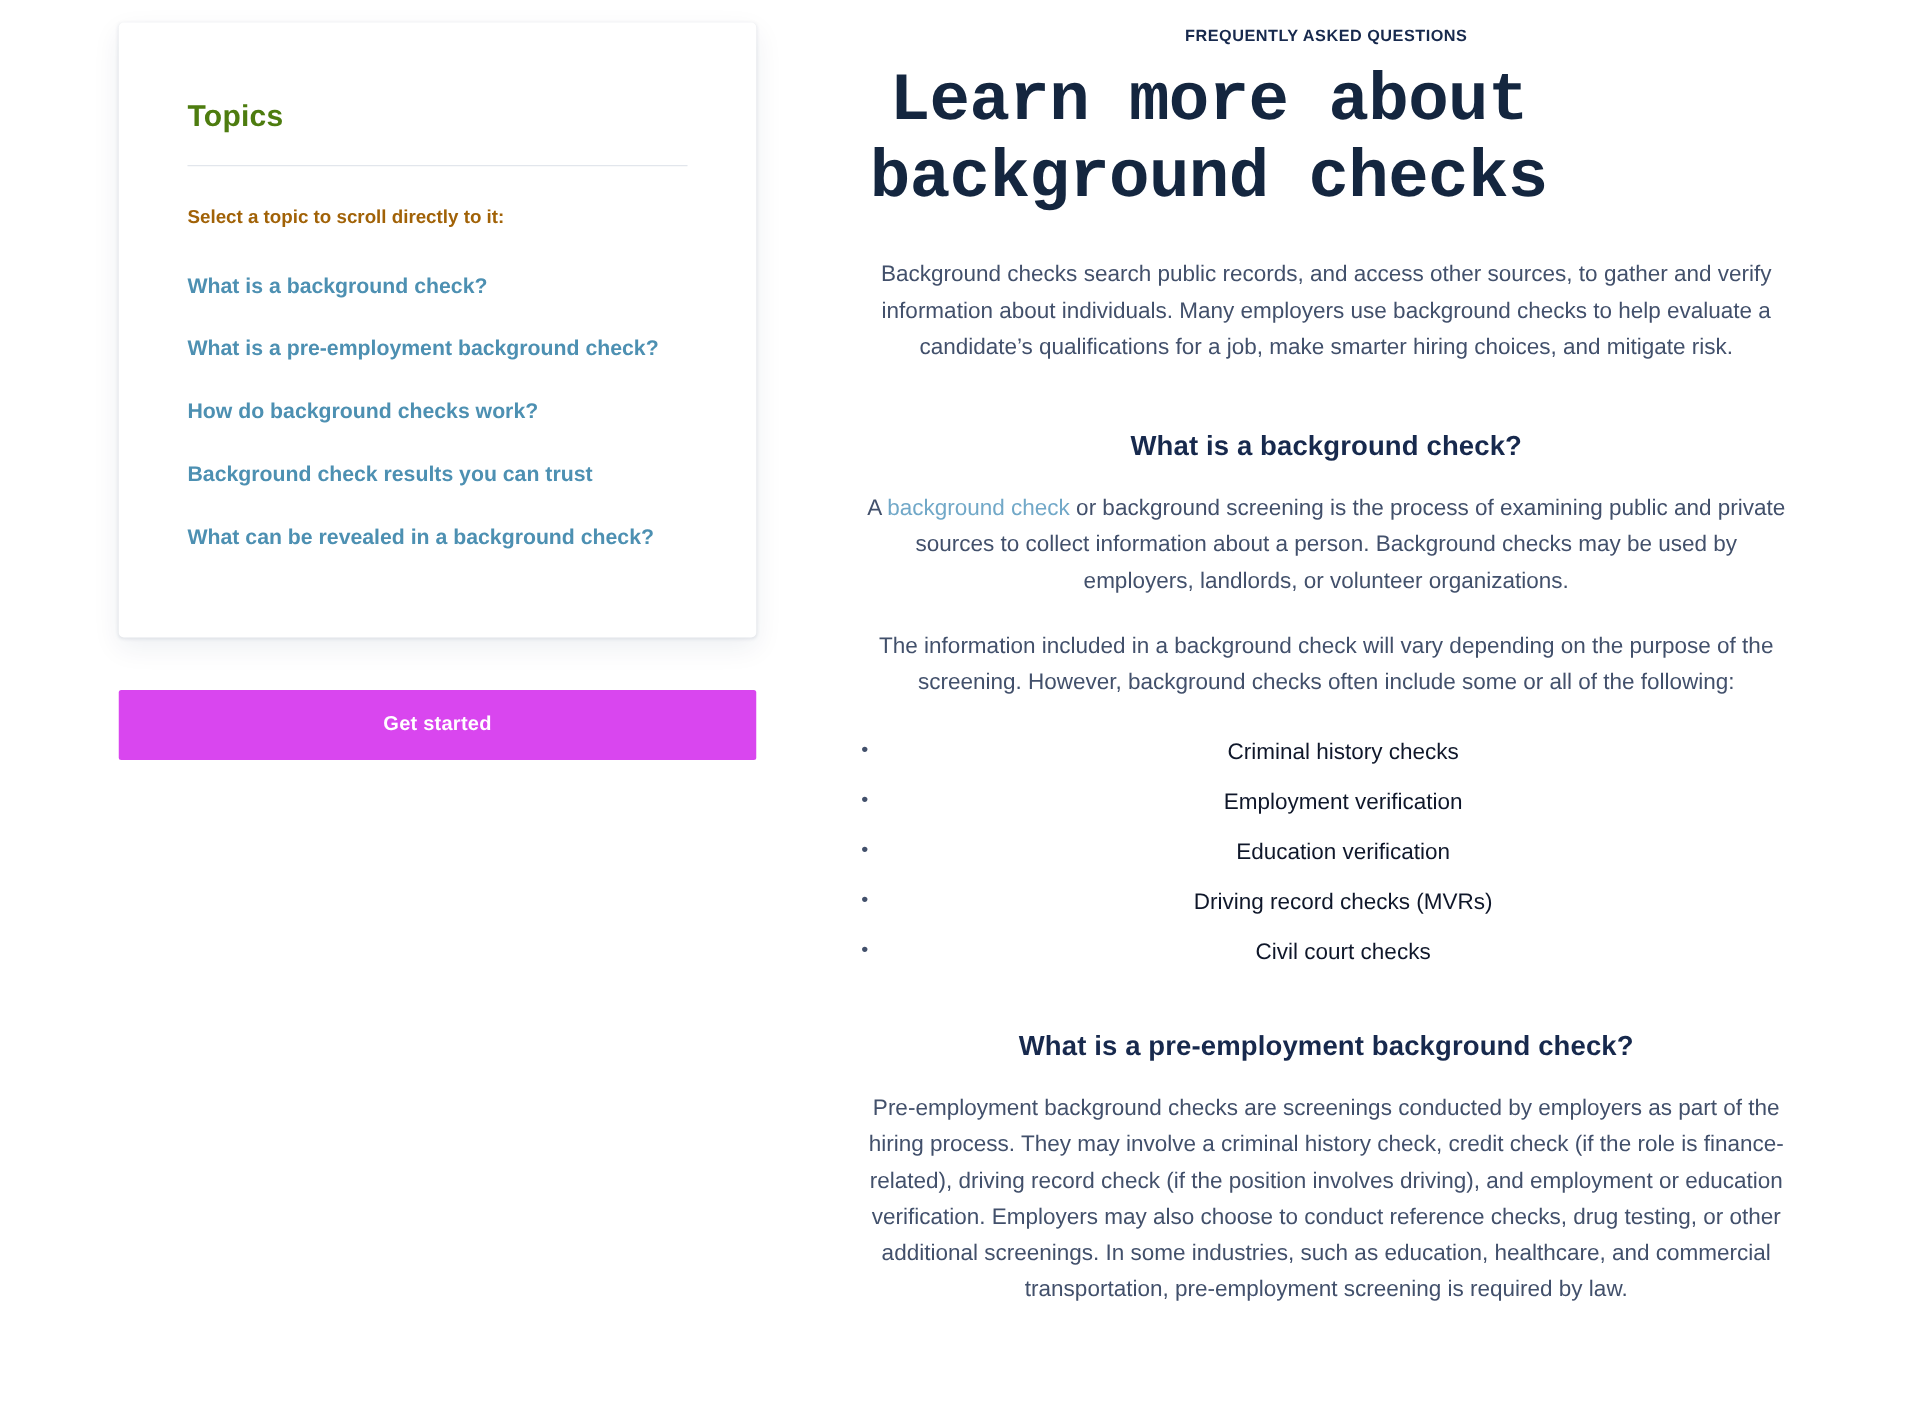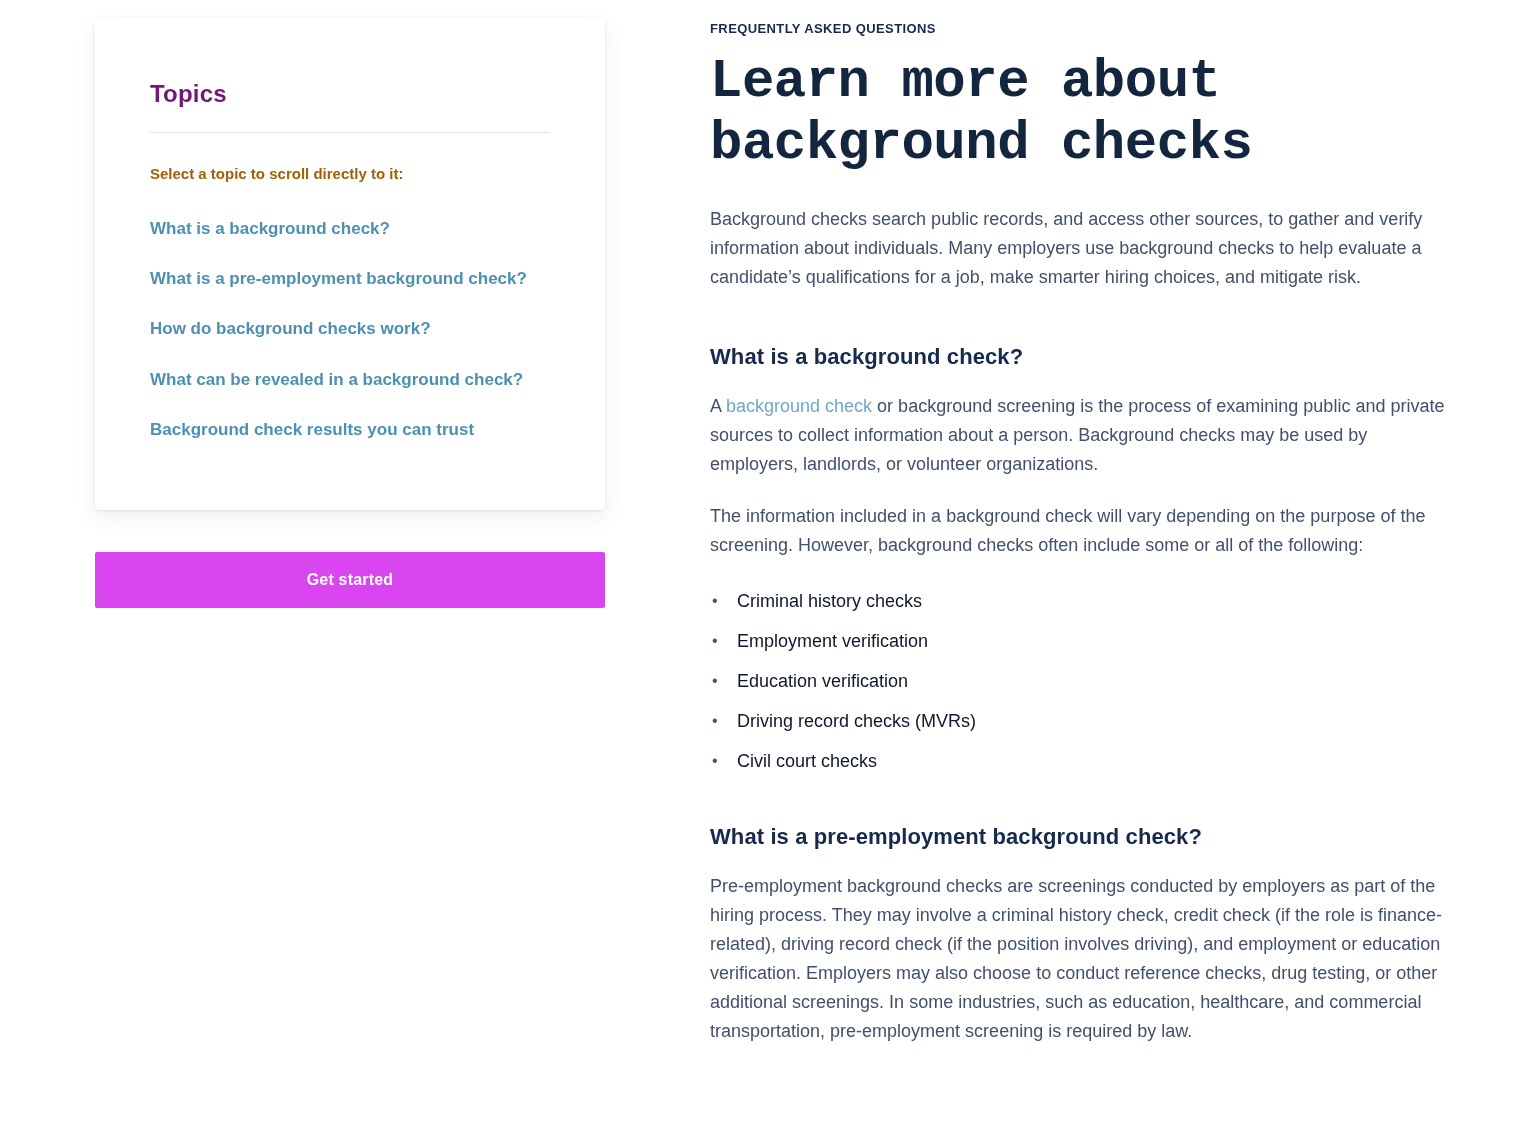--- a/index.html
+++ b/index.html
@@ -24,21 +24,21 @@
   }
   .topics-card {
     background: #ffffff;
     border-radius: 4px;
     box-shadow: 0 1px 3px rgba(20, 40, 80, 0.10), 0 8px 22px rgba(20, 40, 80, 0.07);
     padding: 62px 55px 66px 55px;
   }
   .topics-title {
     font-size: 24px;
     font-weight: bold;
-    color: #701a75;
+    color: #4d7c0f;
     letter-spacing: 0.2px;
   }
   .topics-divider {
     border: none;
     border-top: 1px solid #e2e6ec;
     margin: 24px 0 32px 0;
   }
   .topics-subtitle {
     font-size: 15px;
     font-weight: bold;
@@ -69,23 +69,24 @@
     font-size: 16px;
     font-weight: bold;
     letter-spacing: 0.2px;
     border: none;
     border-radius: 2px;
     cursor: pointer;
   }
 
   
   .main-col {
-    margin-left: 105px;
+    margin-left: 82px;
     width: 748px;
     padding-top: 3px;
+    text-align: center;
   }
   .eyebrow {
     font-size: 13px;
     font-weight: bold;
     letter-spacing: 0.4px;
     color: #17294d;
   }
   .page-title {
     font-family: Liberation Mono, monospace;
     font-weight: bold;
@@ -147,22 +148,22 @@
 
   <aside class="sidebar-col">
     <div class="topics-card">
       <h3 class="topics-title">Topics</h3>
       <hr class="topics-divider">
       <p class="topics-subtitle">Select a topic to scroll directly to it:</p>
       <nav class="topics-nav">
         <a class="topic-link">What is a background check?</a>
         <a class="topic-link">What is a pre-employment background check?</a>
         <a class="topic-link">How do background checks work?</a>
+        <a class="topic-link">Background check results you can trust</a>
         <a class="topic-link">What can be revealed in a background check?</a>
-        <a class="topic-link">Background check results you can trust</a>
       </nav>
     </div>
     <button class="cta-button">Get started</button>
   </aside>
 
   <main class="main-col">
     <div class="eyebrow">FREQUENTLY ASKED QUESTIONS</div>
     <h1 class="page-title">Learn more about background checks</h1>
     <p class="body-text intro">Background checks search public records, and access other sources, to gather and verify information about individuals. Many employers use background checks to help evaluate a candidate’s qualifications for a job, make smarter hiring choices, and mitigate risk.</p>
 

